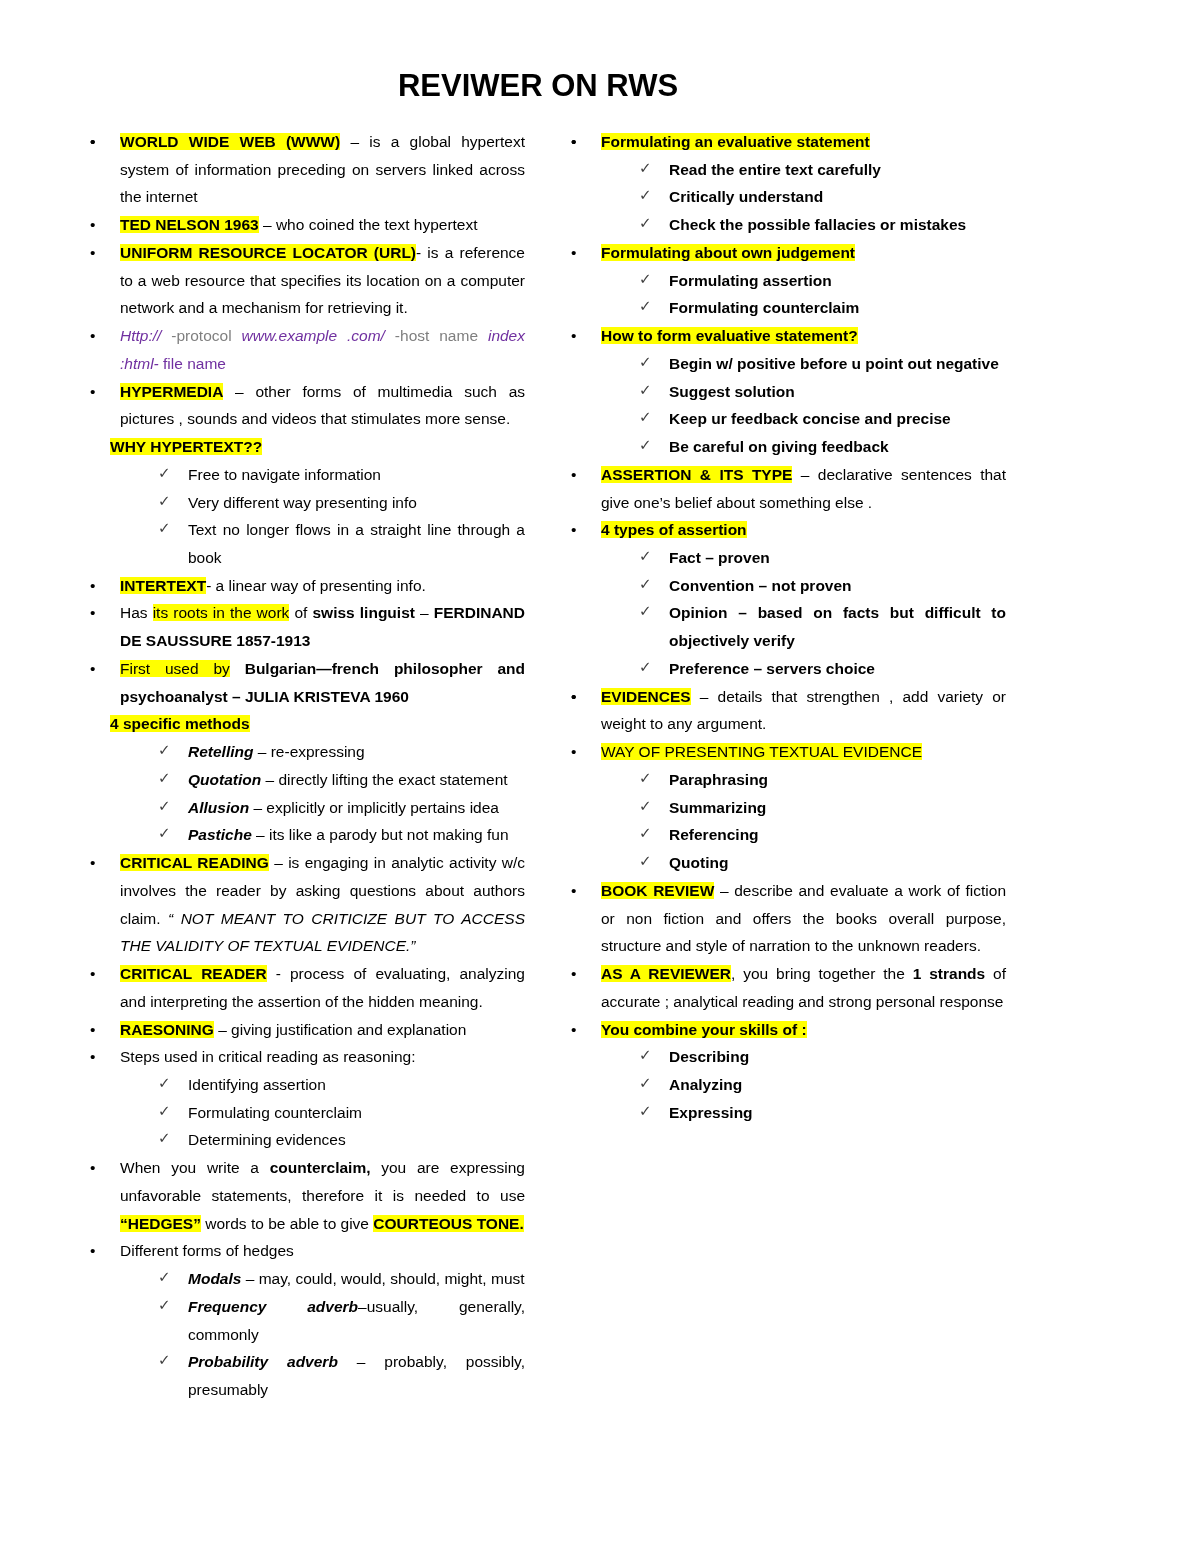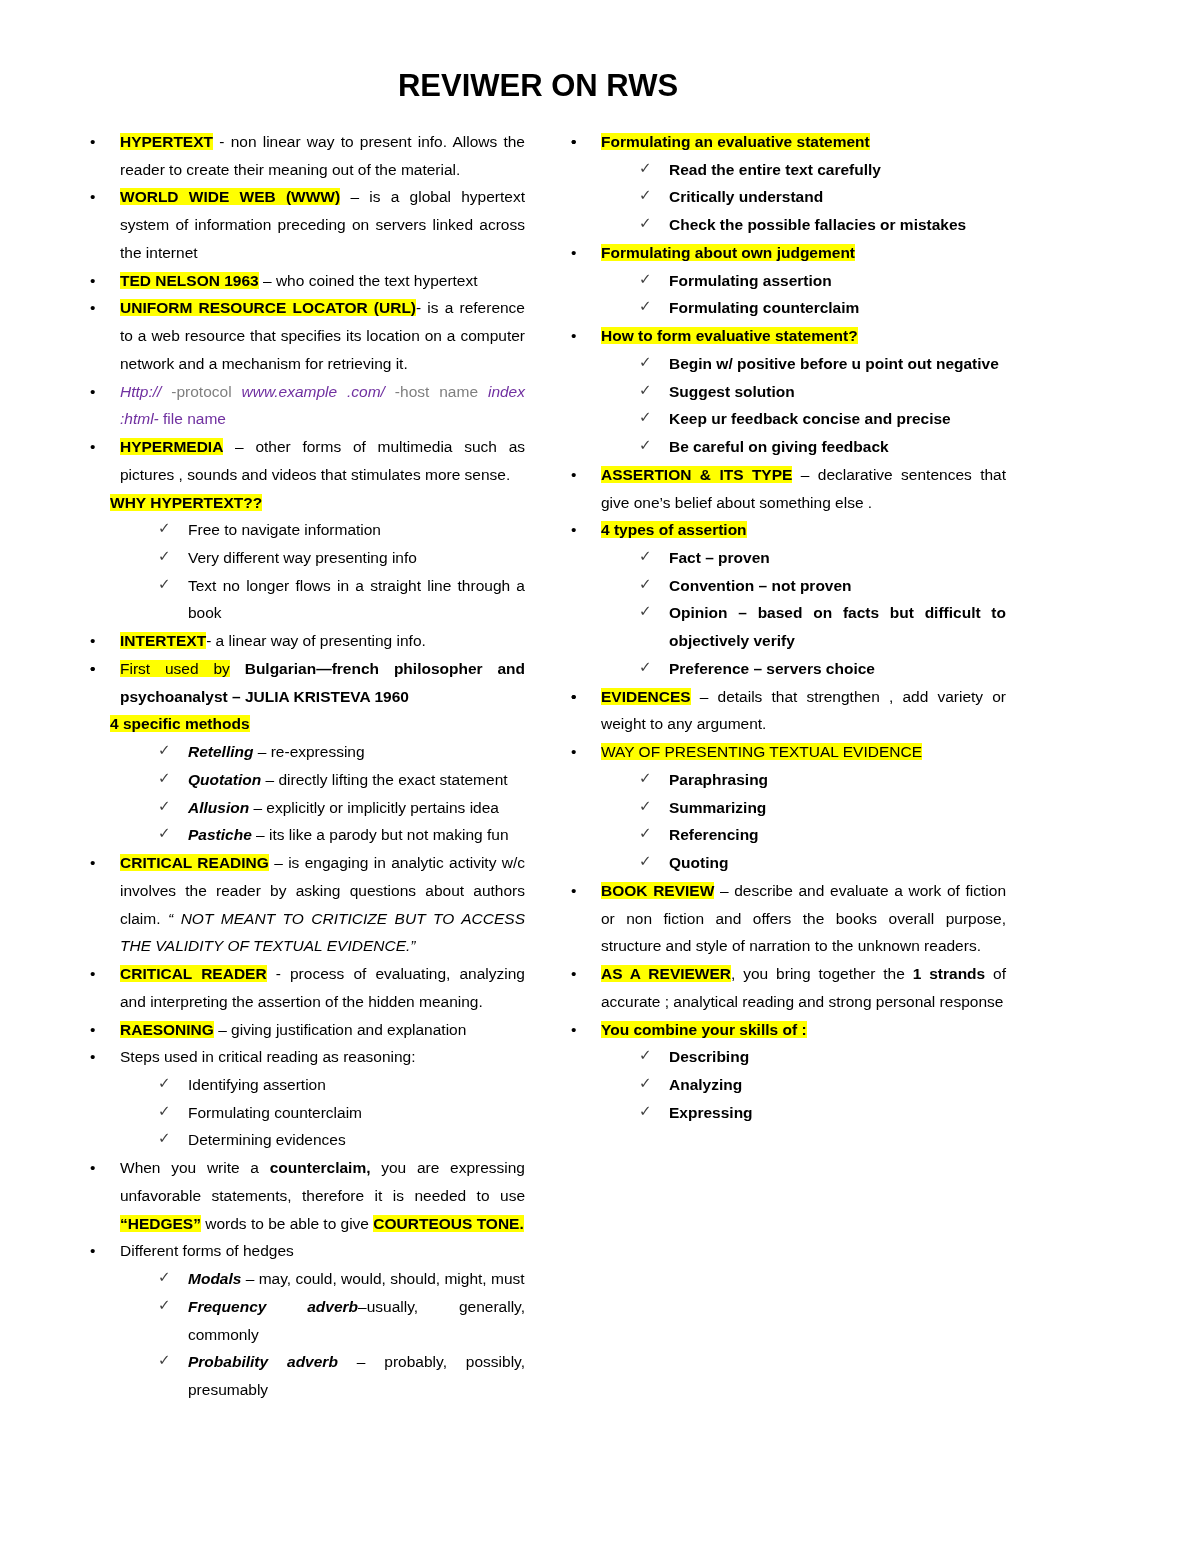--- a/index.html
+++ b/index.html
@@ -52,32 +52,32 @@
   .i{ font-style:italic; }
   .hl{ background:#ffff00; }
 </style>
 </head>
 <body>
 
 <div class="page">
   <h1 class="doc-title">REVIWER ON RWS</h1>
   <div class="columns">
     <div class="col" id="col-left">
-        <div class="item bullet"><span class="marker">•</span><span class="runs"><span class="b hl">HYPERTEXT</span><span> - non linear way to present info. Allows the reader to create their meaning out of the material.</span></span></div>
+        <div class="item bullet"><span class="marker">•</span></div>
         <div class="item bullet"><span class="marker">•</span><span class="runs"><span class="b hl">WORLD WIDE WEB (WWW)</span><span> – is a global hypertext system of information preceding on servers linked across the internet</span></span></div>
         <div class="item bullet"><span class="marker">•</span><span class="runs"><span class="b hl">TED NELSON 1963</span><span> – who coined the text hypertext</span></span></div>
         <div class="item bullet"><span class="marker">•</span><span class="runs"><span class="b hl">UNIFORM RESOURCE LOCATOR (URL)</span><span>- is a reference to a web resource that specifies its location on a computer network and a mechanism for retrieving it.</span></span></div>
         <div class="item bullet"><span class="marker">•</span><span class="runs"><span class="i" style="color: rgb(112, 48, 160);">Http:// </span><span style="color: rgb(127, 127, 127);">-protocol </span><span class="i" style="color: rgb(112, 48, 160);">www.example .com/ </span><span style="color: rgb(127, 127, 127);">-host name </span><span class="i" style="color: rgb(112, 48, 160);">index :html-</span><span style="color: rgb(112, 48, 160);"> file name</span></span></div>
         <div class="item bullet"><span class="marker">•</span><span class="runs"><span class="b hl">HYPERMEDIA</span><span> – other forms of multimedia such as pictures , sounds and videos that stimulates more sense.</span></span></div>
         <div class="item line"><span class="runs"><span class="b hl">WHY HYPERTEXT??</span></span></div>
         <div class="item check"><span class="marker">✓</span><span class="runs"><span>Free to navigate information</span></span></div>
         <div class="item check"><span class="marker">✓</span><span class="runs"><span>Very different way presenting info</span></span></div>
         <div class="item check"><span class="marker">✓</span><span class="runs"><span>Text no longer flows in a straight line through a book</span></span></div>
         <div class="item bullet"><span class="marker">•</span><span class="runs"><span class="b hl">INTERTEXT</span><span>- a linear way of presenting info.</span></span></div>
-        <div class="item bullet"><span class="marker">•</span></div>
+        <div class="item bullet"><span class="marker">•</span><span class="runs"><span>Has </span><span class="hl">its roots in the work</span><span> of </span><span class="b">swiss linguist</span><span> – </span><span class="b">FERDINAND DE SAUSSURE 1857-1913</span></span></div>
         <div class="item bullet"><span class="marker">•</span><span class="runs"><span class="hl">First used by</span><span> </span><span class="b">Bulgarian—french philosopher and psychoanalyst</span><span class="b"> – </span><span class="b">JULIA KRISTEVA 1960</span></span></div>
         <div class="item line"><span class="runs"><span class="b hl">4 specific methods</span></span></div>
         <div class="item check"><span class="marker">✓</span><span class="runs"><span class="b i">Retelling</span><span> – re-expressing</span></span></div>
         <div class="item check"><span class="marker">✓</span><span class="runs"><span class="b i">Quotation</span><span> – directly lifting the exact statement</span></span></div>
         <div class="item check"><span class="marker">✓</span><span class="runs"><span class="b i">Allusion</span><span> – explicitly or implicitly pertains idea</span></span></div>
         <div class="item check"><span class="marker">✓</span><span class="runs"><span class="b i">Pastiche</span><span> – its like a parody but not making fun</span></span></div>
         <div class="item bullet"><span class="marker">•</span><span class="runs"><span class="b hl">CRITICAL READING</span><span> – is engaging in analytic activity w/c involves the reader by asking questions about authors claim. </span><span class="i">“ NOT MEANT TO CRITICIZE BUT TO ACCESS THE VALIDITY OF TEXTUAL EVIDENCE.”</span></span></div>
         <div class="item bullet"><span class="marker">•</span><span class="runs"><span class="b hl">CRITICAL READER</span><span> - process of evaluating, analyzing and interpreting the assertion of the hidden meaning.</span></span></div>
         <div class="item bullet"><span class="marker">•</span><span class="runs"><span class="b hl">RAESONING</span><span> – giving justification and explanation</span></span></div>
         <div class="item bullet"><span class="marker">•</span><span class="runs"><span>Steps used in critical reading as reasoning:</span></span></div>

